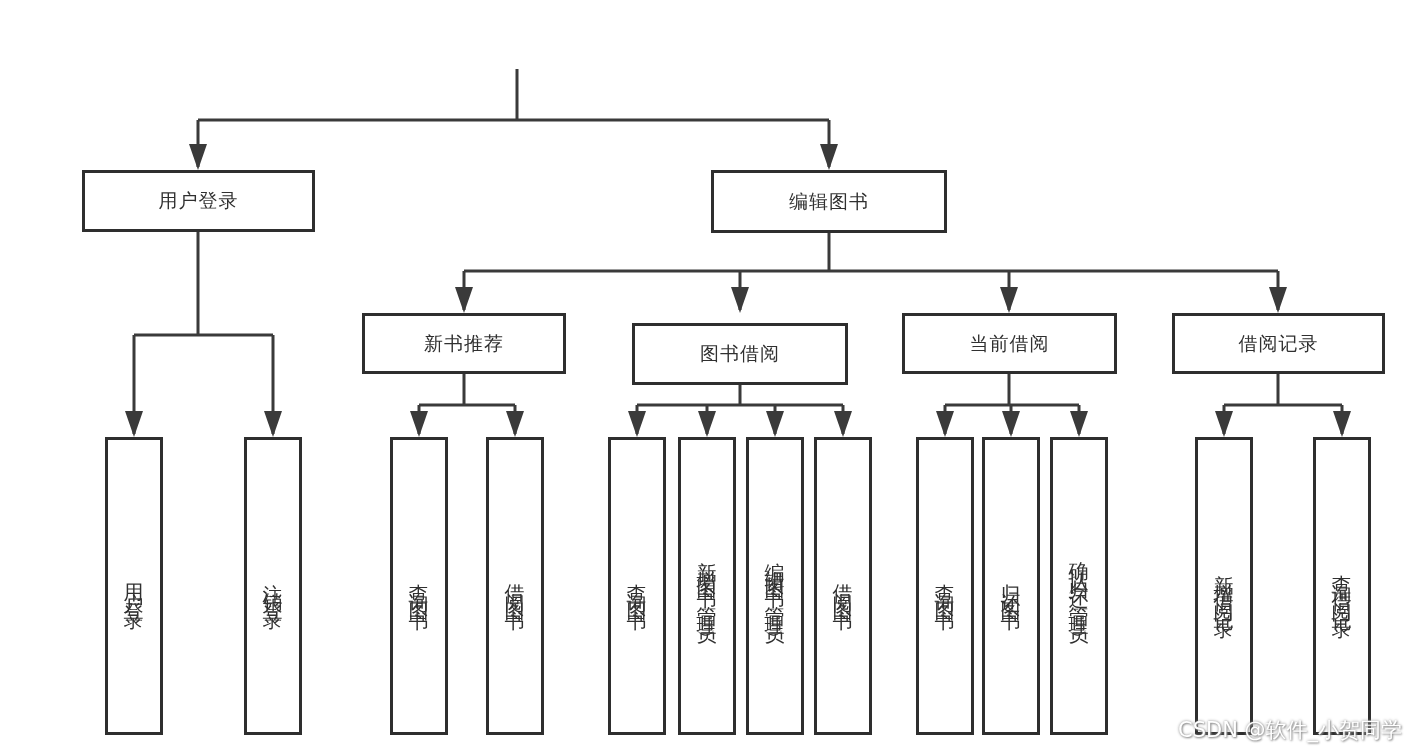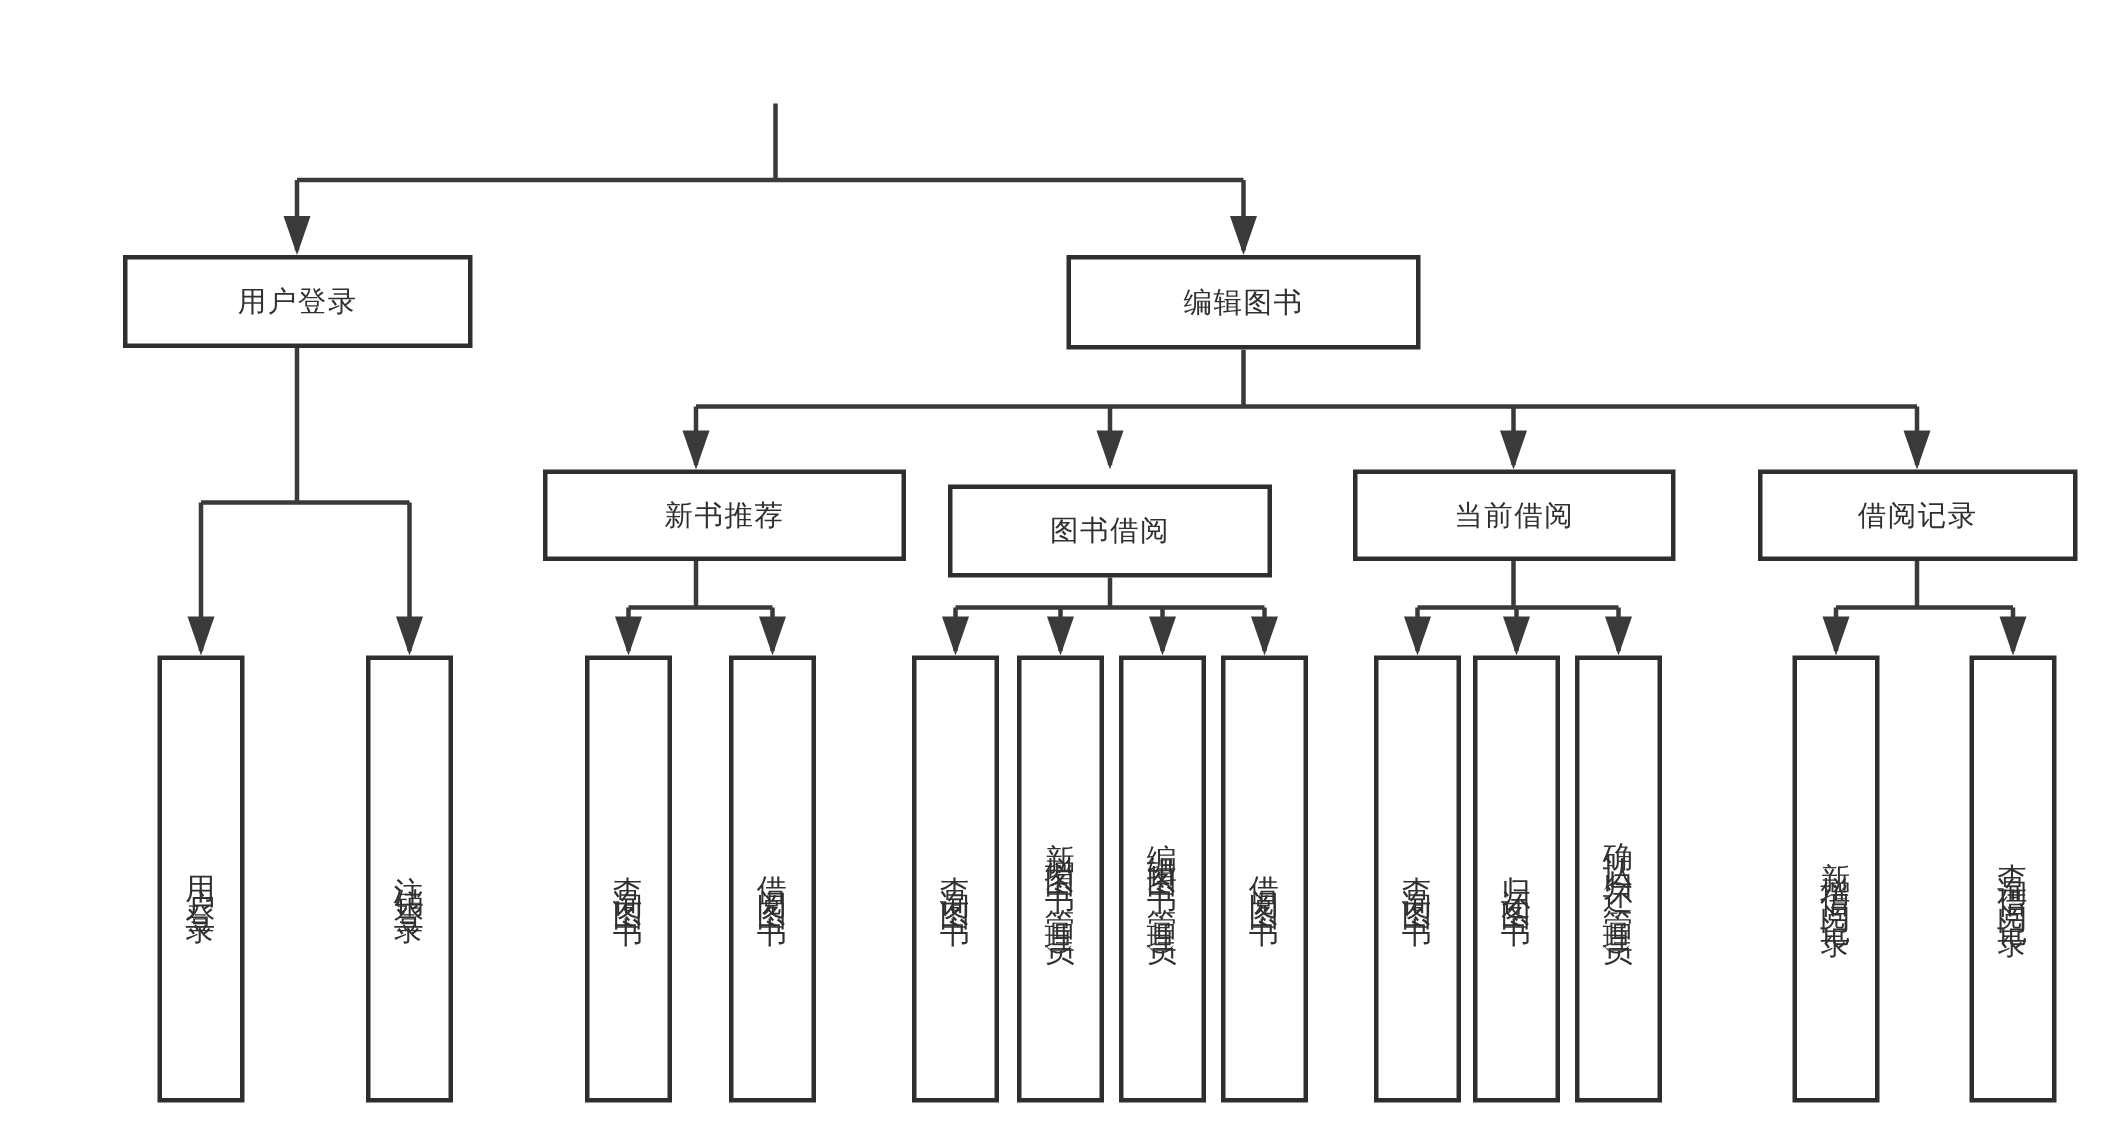--- a/index.html
+++ b/index.html
@@ -89,21 +89,21 @@
       <polygon points="1215,411 1233,411 1224,437"></polygon>
       <polygon points="1333,411 1351,411 1342,437"></polygon>
     </g>
   </svg>
 
 
   <div class="node h" style="left:82px;top:170px;width:233px;height:62px">用户登录</div>
 
   <div class="node h" style="left:711px;top:170px;width:236px;height:63px">编辑图书</div>
 
-  <div class="node h" style="left:362px;top:313px;width:242px;height:61px">新书推荐</div>
+  <div class="node h" style="left:362px;top:313px;width:204px;height:61px">新书推荐</div>
 
   <div class="node h" style="left:632px;top:323px;width:216px;height:62px">图书借阅</div>
 
   <div class="node h" style="left:902px;top:313px;width:215px;height:61px">当前借阅</div>
 
   <div class="node h" style="left:1172px;top:313px;width:213px;height:61px">借阅记录</div>
 
   <div class="node v" style="left:105px;top:437px;width:58px;height:298px">用户登录</div>
 
   <div class="node v" style="left:244px;top:437px;width:58px;height:298px">注销登录</div>
@@ -123,14 +123,15 @@
   <div class="node v" style="left:916px;top:437px;width:58px;height:298px">查询图书</div>
 
   <div class="node v" style="left:982px;top:437px;width:58px;height:298px">归还图书</div>
 
   <div class="node v" style="left:1050px;top:437px;width:58px;height:298px">确认归还（管理员）</div>
 
   <div class="node v" style="left:1195px;top:437px;width:58px;height:298px">新增借阅记录</div>
 
   <div class="node v" style="left:1313px;top:437px;width:58px;height:298px">查询借阅记录</div>
 
+  <div class="watermark">CSDN @软件_小贺同学</div>
 
 </div>
 
 </body></html>

